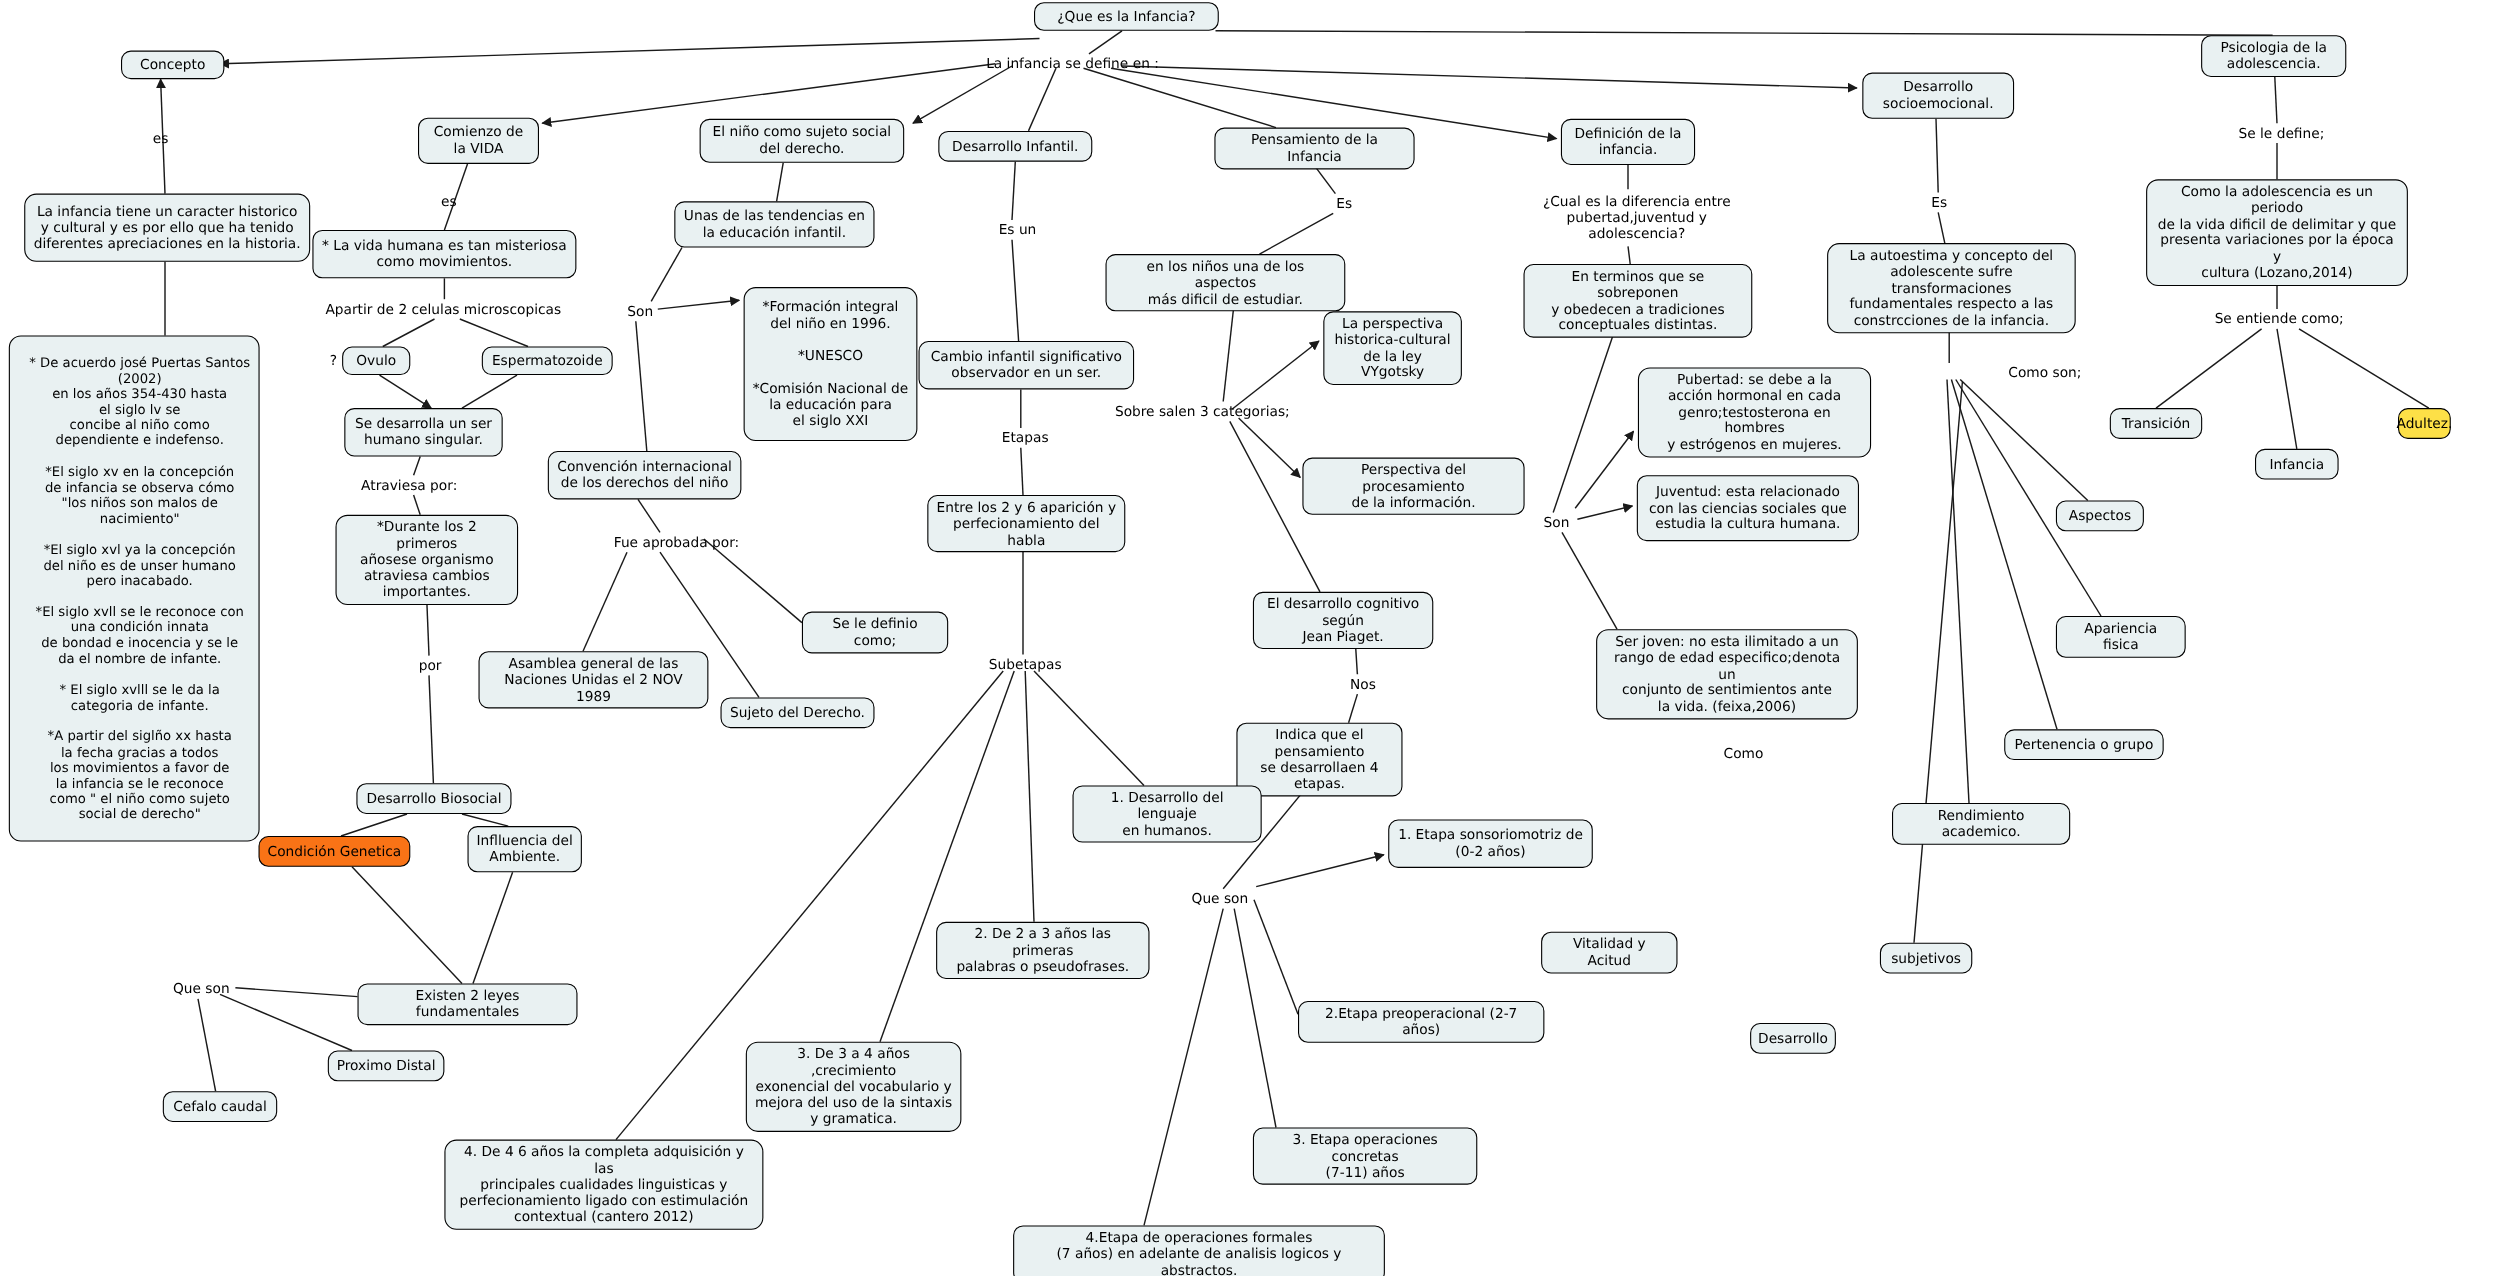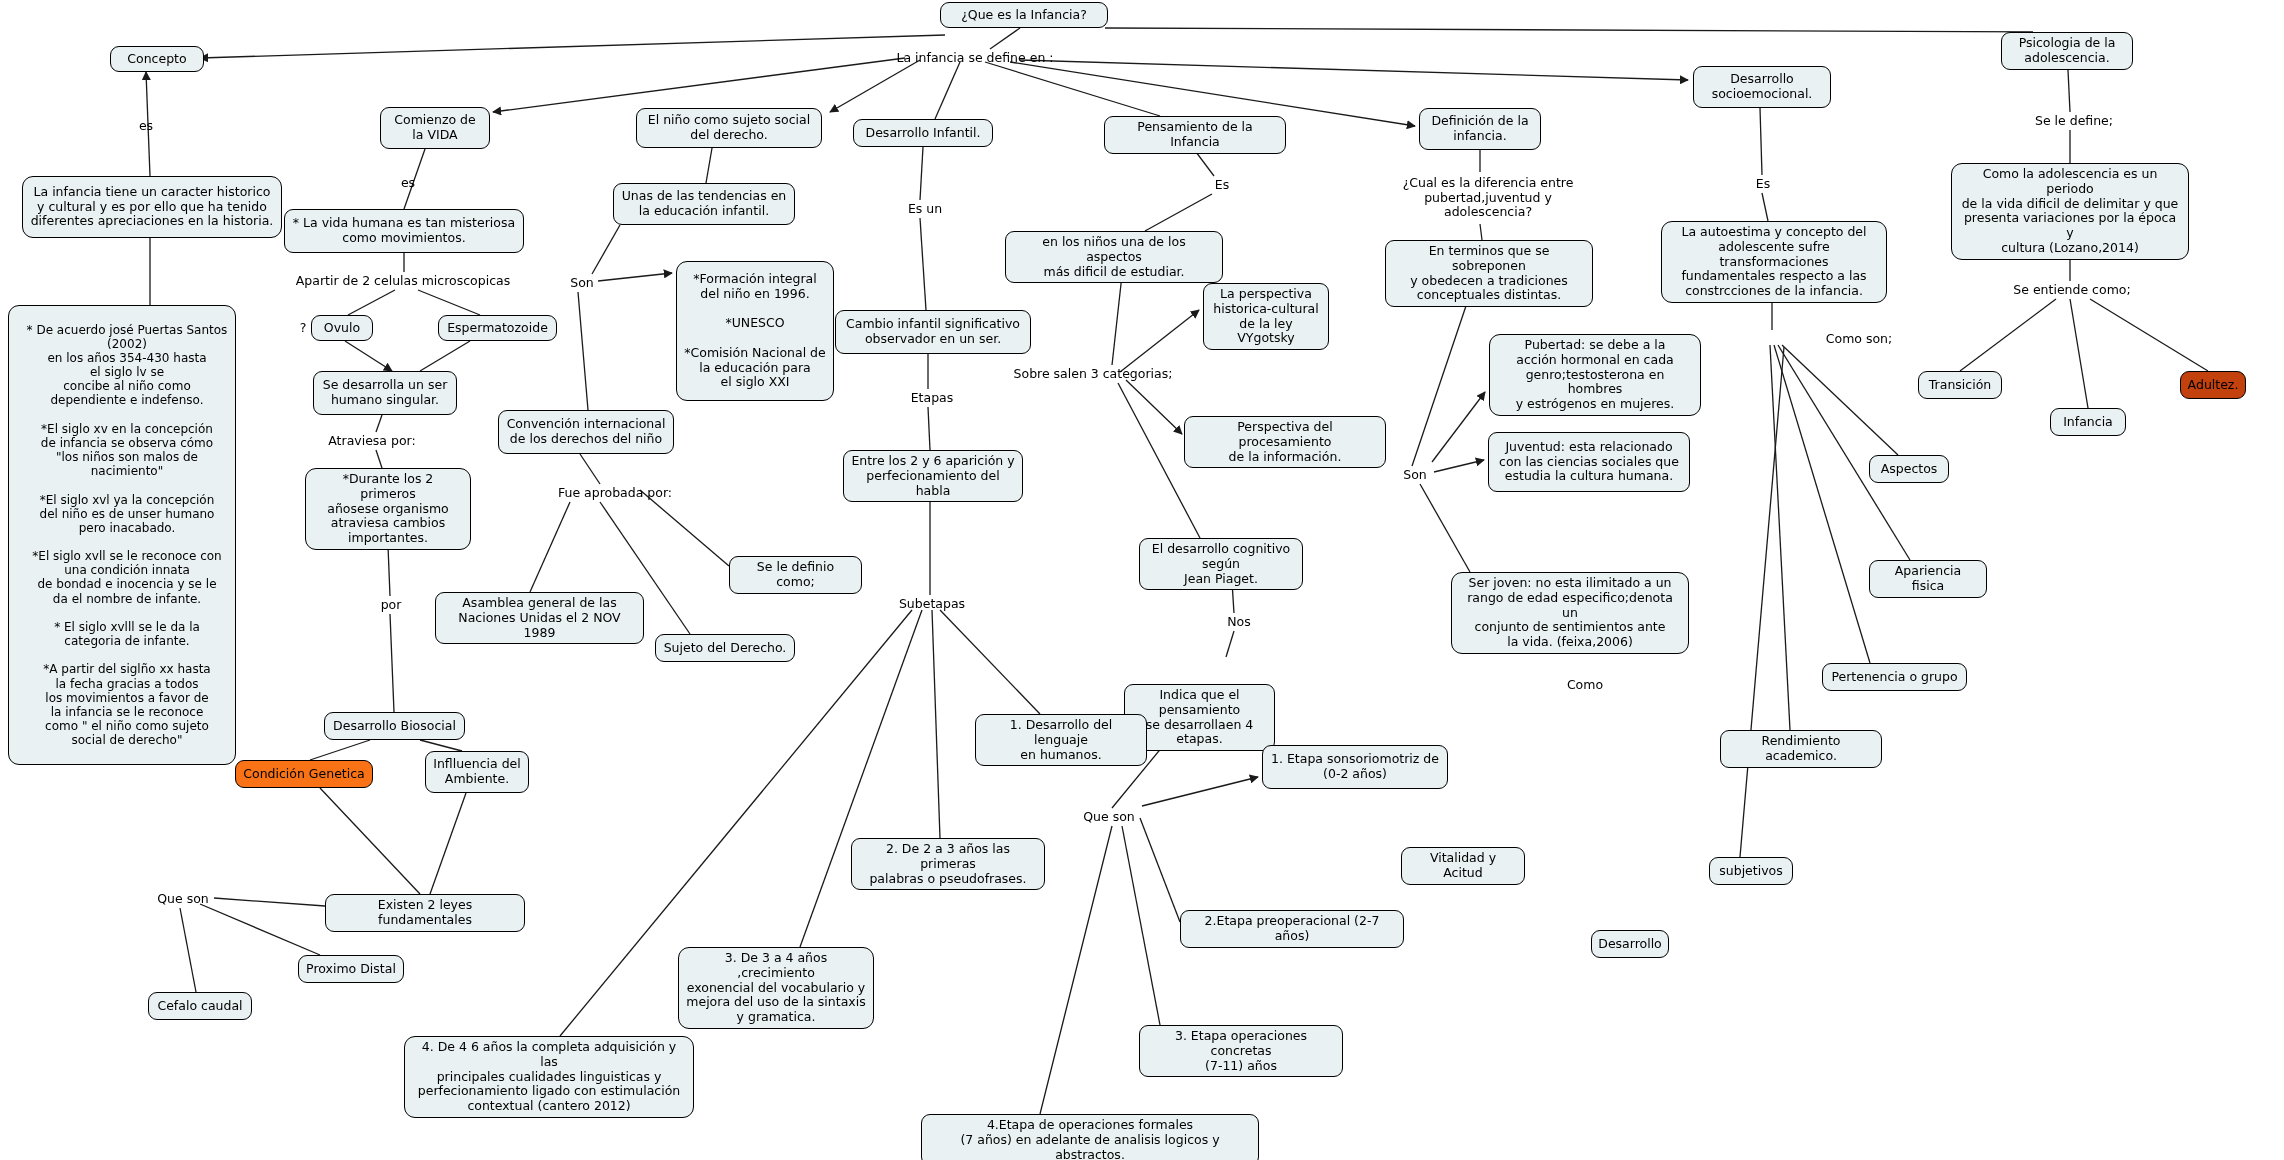--- a/index.html
+++ b/index.html
@@ -254,21 +254,21 @@
       <div class="node" style="left: 835px; top: 310px; width: 196px; min-height: 44px; background: rgb(233, 241, 242); border-color: rgb(0, 0, 0);">Cambio infantil significativo
 observador en un ser.</div>
       <div class="node" style="left: 1203px; top: 283px; width: 126px; min-height: 58px; background: rgb(233, 241, 242); border-color: rgb(0, 0, 0);">La perspectiva
 historica-cultural
 de la ley VYgotsky</div>
       <div class="node big" style="left: 1489px; top: 334px; width: 212px; min-height: 72px; background: rgb(233, 241, 242); border-color: rgb(0, 0, 0);">Pubertad: se debe a la
 acción hormonal en cada
 genro;testosterona en hombres
 y estrógenos en mujeres.</div>
       <div class="node" style="left: 1918px; top: 371px; width: 84px; min-height: 28px; background: rgb(233, 241, 242); border-color: rgb(0, 0, 0);">Transición</div>
-      <div class="node" style="left: 2180px; top: 371px; width: 66px; min-height: 28px; background: #c2410c; border-color: rgb(0, 0, 0);">Adultez.</div>
+      <div class="node" style="left: 2180px; top: 371px; width: 48px; min-height: 28px; background: #fde047; border-color: rgb(0, 0, 0);">Adultez.</div>
       <div class="node" style="left: 1184px; top: 416px; width: 202px; min-height: 44px; background: rgb(233, 241, 242); border-color: rgb(0, 0, 0);">Perspectiva del procesamiento
 de la información.</div>
       <div class="node" style="left: 1488px; top: 432px; width: 202px; min-height: 60px; background: rgb(233, 241, 242); border-color: rgb(0, 0, 0);">Juventud: esta relacionado
 con las ciencias sociales que
 estudia la cultura humana.</div>
       <div class="node big" style="left: 305px; top: 468px; width: 166px; min-height: 78px; background: rgb(233, 241, 242); border-color: rgb(0, 0, 0);">*Durante los 2 primeros
 añosese organismo
 atraviesa cambios
 importantes.</div>
       <div class="node" style="left: 843px; top: 450px; width: 180px; min-height: 44px; background: rgb(233, 241, 242); border-color: rgb(0, 0, 0);">Entre los 2 y 6 aparición y
@@ -281,21 +281,21 @@
       <div class="node" style="left: 655px; top: 634px; width: 140px; min-height: 28px; background: rgb(233, 241, 242); border-color: rgb(0, 0, 0);">Sujeto del Derecho.</div>
       <div class="node" style="left: 1139px; top: 538px; width: 164px; min-height: 44px; background: rgb(233, 241, 242); border-color: rgb(0, 0, 0);">El desarrollo cognitivo según
 Jean Piaget.</div>
       <div class="node big" style="left: 1451px; top: 572px; width: 238px; min-height: 70px; background: rgb(233, 241, 242); border-color: rgb(0, 0, 0);">Ser joven: no esta ilimitado a un
 rango de edad especifico;denota un
 conjunto de sentimientos ante
 la vida. (feixa,2006)</div>
       <div class="node" style="left: 1869px; top: 560px; width: 118px; min-height: 28px; background: rgb(233, 241, 242); border-color: rgb(0, 0, 0);">Apariencia fisica</div>
       <div class="node" style="left: 1822px; top: 663px; width: 145px; min-height: 28px; background: rgb(233, 241, 242); border-color: rgb(0, 0, 0);">Pertenencia o grupo</div>
       <div class="node" style="left: 324px; top: 712px; width: 141px; min-height: 28px; background: rgb(233, 241, 242); border-color: rgb(0, 0, 0);">Desarrollo Biosocial</div>
-      <div class="node" style="left: 1124px; top: 657px; width: 151px; min-height: 44px; background: rgb(233, 241, 242); border-color: rgb(0, 0, 0); margin-top: 27px;">Indica que  el pensamiento
+      <div class="node" style="left: 1124px; top: 657px; width: 151px; min-height: 44px; background: rgb(233, 241, 242); border-color: rgb(0, 0, 0);">Indica que  el pensamiento
 se desarrollaen 4 etapas.</div>
       <div class="node" style="left: 1720px; top: 730px; width: 162px; min-height: 28px; background: rgb(233, 241, 242); border-color: rgb(0, 0, 0);">Rendimiento academico.</div>
       <div class="node" style="left: 235px; top: 760px; width: 138px; min-height: 28px; background: #f97316; border-color: rgb(0, 0, 0);">Condición Genetica</div>
       <div class="node" style="left: 425px; top: 751px; width: 104px; min-height: 42px; background: rgb(233, 241, 242); border-color: rgb(0, 0, 0);">Inflluencia del
 Ambiente.</div>
       <div class="node" style="left: 1262px; top: 745px; width: 186px; min-height: 44px; background: rgb(233, 241, 242); border-color: rgb(0, 0, 0);">1. Etapa sonsoriomotriz de
 (0-2 años)</div>
       <div class="node" style="left: 975px; top: 714px; width: 172px; min-height: 44px; background: rgb(233, 241, 242); border-color: rgb(0, 0, 0);">1. Desarrollo del lenguaje
 en humanos.</div>
       <div class="node" style="left: 1709px; top: 857px; width: 84px; min-height: 28px; background: rgb(233, 241, 242); border-color: rgb(0, 0, 0);">subjetivos</div>

